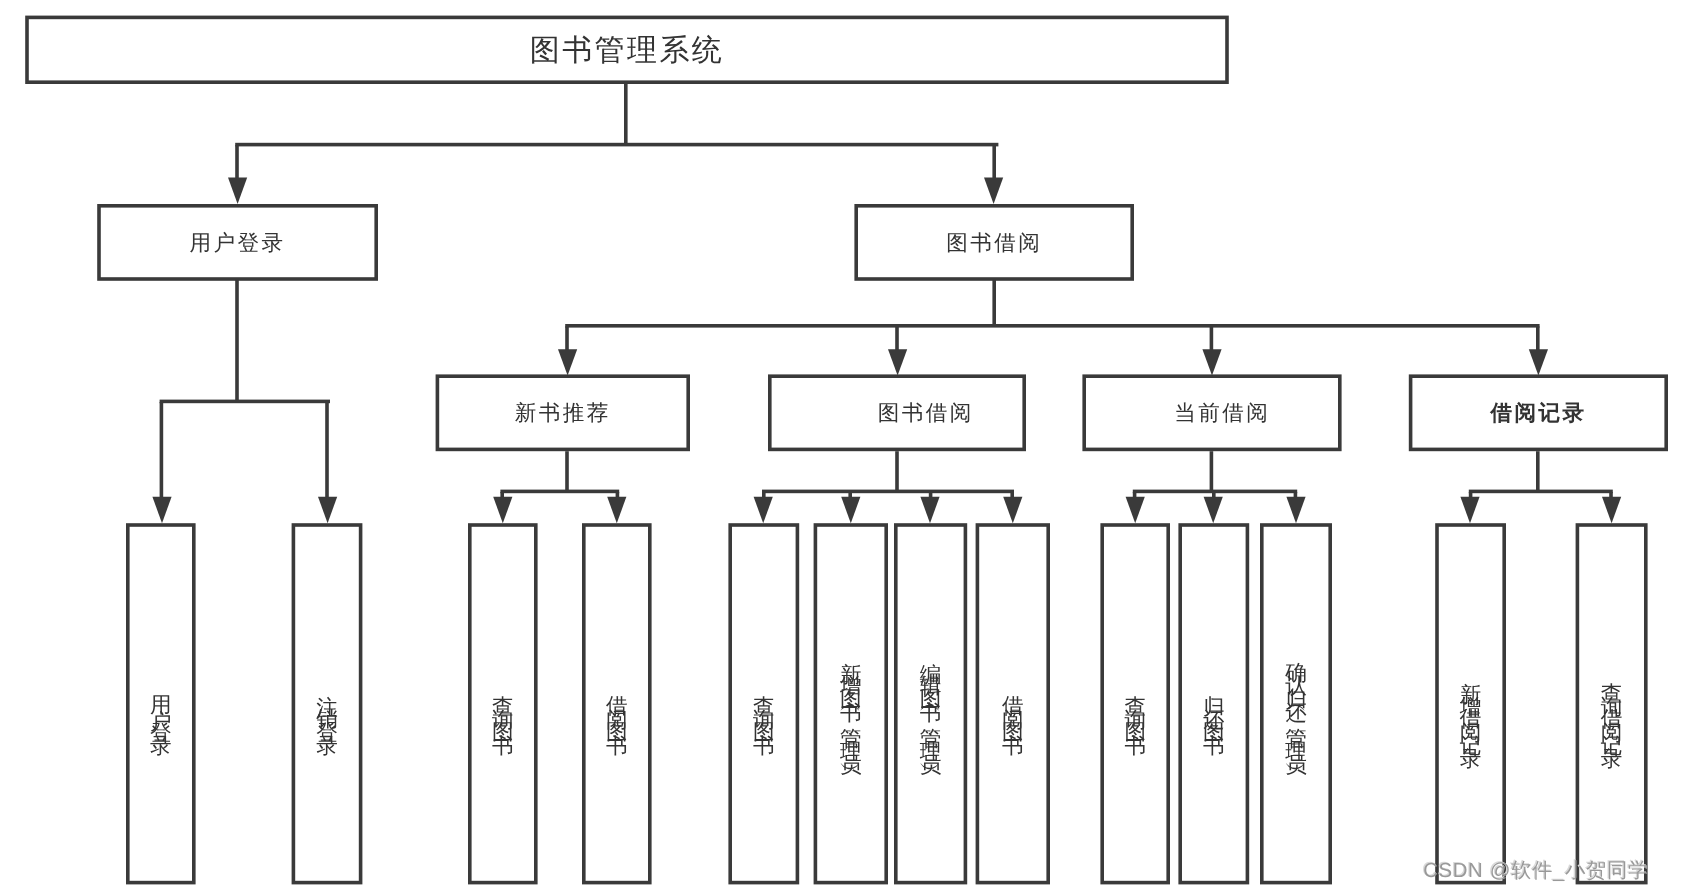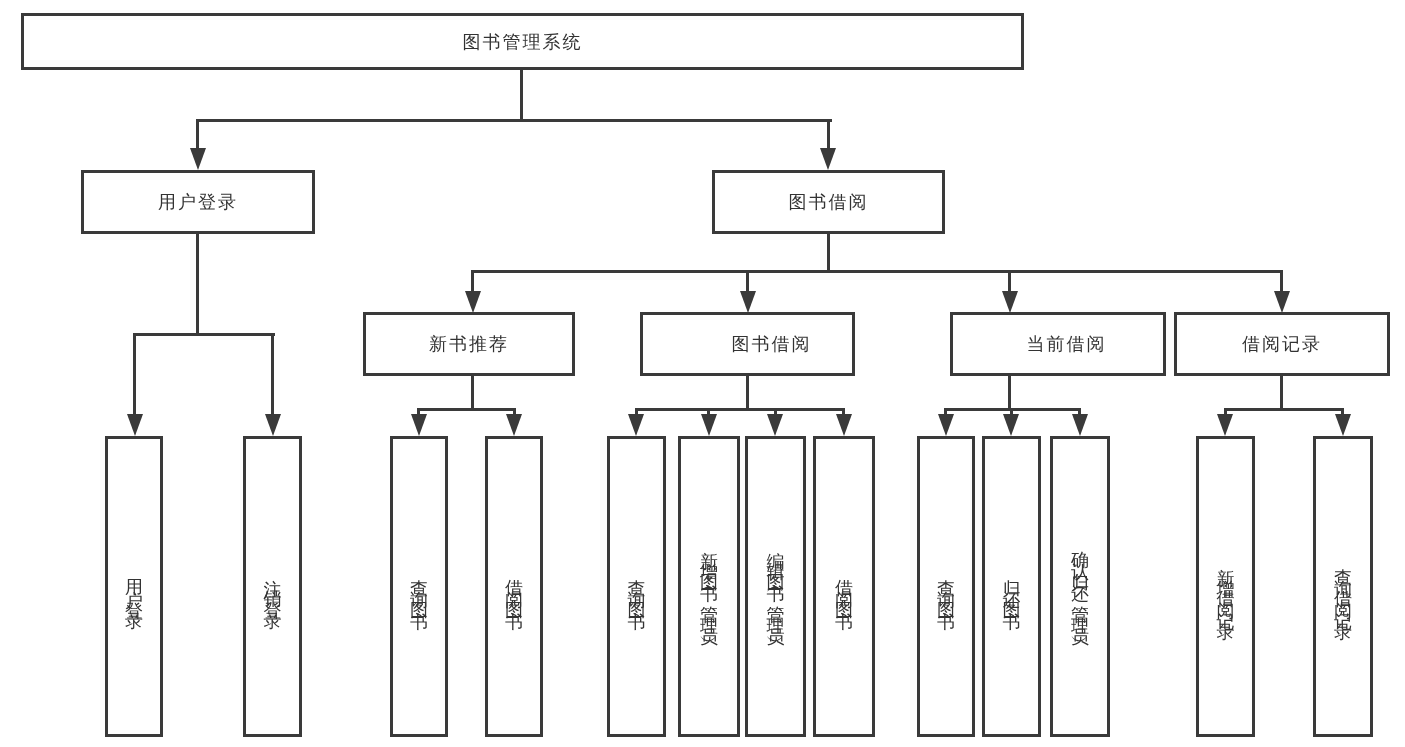--- a/index.html
+++ b/index.html
@@ -18,21 +18,21 @@
     display:flex;
     align-items:center;
     justify-content:center;
     color:#333333;
   }
   .hlabel{
     font-size:18px;
     letter-spacing:2px;
     white-space:nowrap;
   }
-  .root-label{font-size:18px;}
+  .root-label{font-size:25px;}
   .vtext{
     writing-mode:vertical-rl;
     text-orientation:mixed;
     font-size:18px;
     letter-spacing:11px;
     line-height:1;
     white-space:nowrap;
   }
   .line{position:absolute;background:#3a3a3a;}
   .ah{
@@ -71,25 +71,25 @@
   </div>
 
   <div class="box" style="left:363px;top:312px;width:212px;height:64px;">
     <span class="hlabel">新书推荐</span>
   </div>
 
   <div class="box" style="left:640px;top:312px;width:215px;height:64px;padding-left:48px;">
     <span class="hlabel">图书借阅</span>
   </div>
 
-  <div class="box" style="left:950px;top:312px;width:216px;height:64px;padding-left:17px;">
+  <div class="box" style="left:902px;top:312px;width:216px;height:64px;padding-left:17px;">
     <span class="hlabel">当前借阅</span>
   </div>
 
-  <div class="box" style="left:1174px;top:312px;width:216px;height:64px;">
+  <div class="box" style="left:1174px;top:312px;width:216px;height:64px;font-weight:bold;">
     <span class="hlabel">借阅记录</span>
   </div>
 
   <div class="box" style="left:105px;top:436px;width:58px;height:301px;">
     <span class="vtext">用户登录</span>
   </div>
   <div class="box" style="left:243px;top:436px;width:59px;height:301px;">
     <span class="vtext">注销登录</span>
   </div>
 
@@ -182,14 +182,15 @@
   <div class="line" style="left:1078px;top:410px;width:3px;height:6px;"></div>
   <div class="ah" style="left:1072px;top:414px;"></div>
 
   <div class="line" style="left:1280px;top:376px;width:3px;height:34px;"></div>
   <div class="line" style="left:1224px;top:408px;width:120px;height:3px;"></div>
   <div class="line" style="left:1224px;top:410px;width:3px;height:6px;"></div>
   <div class="ah" style="left:1217px;top:414px;"></div>
   <div class="line" style="left:1341px;top:410px;width:3px;height:6px;"></div>
   <div class="ah" style="left:1335px;top:414px;"></div>
 
+  <div class="watermark">CSDN @软件_小贺同学</div>
 
 </div>
 
 </body></html>

